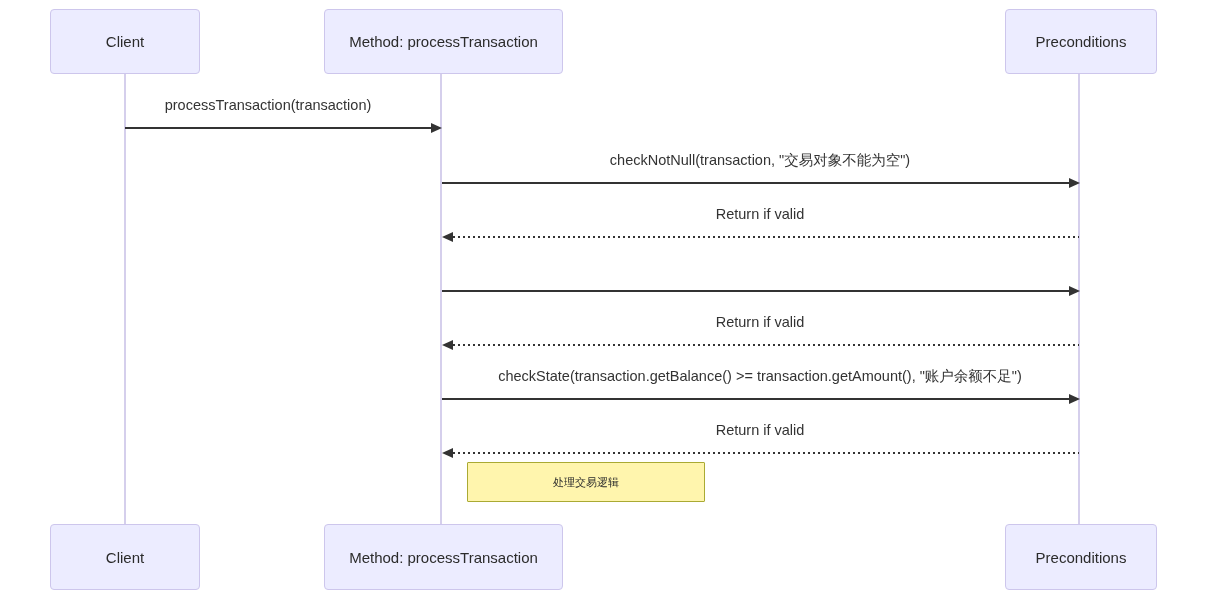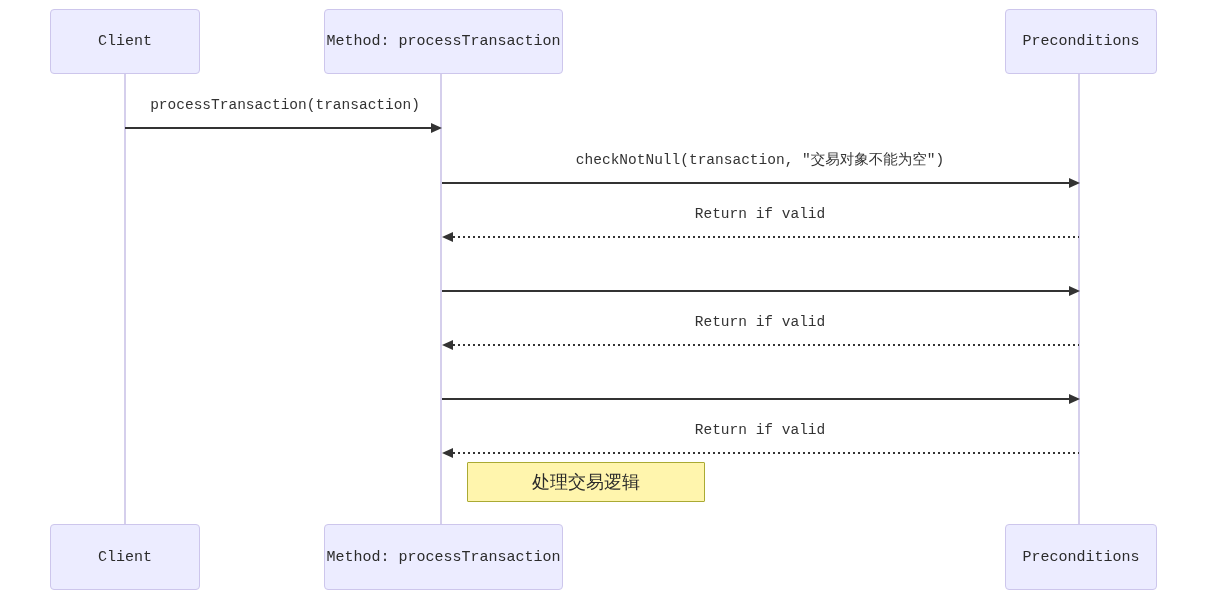--- a/index.html
+++ b/index.html
@@ -11,21 +11,21 @@
     --note-fill: #FFF5AD;
     --note-border: #AAAA33;
   }
   * { box-sizing: border-box; }
   html, body { margin: 0; padding: 0; background: #ffffff; }
   .diagram {
     position: relative;
     width: 1205px;
     height: 601px;
     background: #ffffff;
-    font-family: Liberation Mono, monospace;
+    font-family: Liberation Sans, sans-serif;
     overflow: hidden;
   }
   .lifeline {
     position: absolute;
     top: 74px;
     height: 450px;
     width: 2px;
     background: var(--lifeline);
   }
   .actor {
@@ -66,21 +66,21 @@
   .arrow-head.right { border-left: 11px solid var(--arrow); }
   .arrow-head.left  { border-right: 11px solid var(--arrow); }
   .note {
     position: absolute;
     background: var(--note-fill);
     border: 1px solid var(--note-border);
     border-radius: 1px;
     display: flex;
     align-items: center;
     justify-content: center;
-    font-size: 18px;
+    font-size: 11px;
     color: var(--text);
   }
 </style>
 </head>
 <body>
 
 <div class="diagram">
 
   <div class="lifeline" style="left:124px"></div>
   <div class="lifeline" style="left:440px"></div>
@@ -89,39 +89,40 @@
   <div class="actor" style="left:50px;top:9px;width:150px;height:65px">
     <span>Client</span>
   </div>
   <div class="actor" style="left:324px;top:9px;width:239px;height:65px">
     <span>Method: processTransaction</span>
   </div>
   <div class="actor" style="left:1005px;top:9px;width:152px;height:65px">
     <span>Preconditions</span>
   </div>
 
-  <div class="msg-label" style="left:285px;top:96px">processTransaction(transaction)</div>
+  <div class="msg-label" style="left:268px;top:96px">processTransaction(transaction)</div>
   <div class="msg-line" style="left:125px;top:127px;width:306px"></div>
   <div class="arrow-head right" style="left:431px;top:123px"></div>
 
   <div class="msg-label" style="left:760px;top:151px">checkNotNull(transaction, "交易对象不能为空")</div>
   <div class="msg-line" style="left:442px;top:182px;width:627px"></div>
   <div class="arrow-head right" style="left:1069px;top:178px"></div>
 
   <div class="msg-label" style="left:760px;top:205px">Return if valid</div>
   <div class="msg-line dotted" style="left:453px;top:236px;width:626px"></div>
   <div class="arrow-head left" style="left:442px;top:232px"></div>
 
   <div class="msg-line" style="left:442px;top:290px;width:627px"></div>
   <div class="arrow-head right" style="left:1069px;top:286px"></div>
 
   <div class="msg-label" style="left:760px;top:313px">Return if valid</div>
   <div class="msg-line dotted" style="left:453px;top:344px;width:626px"></div>
   <div class="arrow-head left" style="left:442px;top:340px"></div>
 
+  <div class="msg-label" style="left:760px;top:367px">checkState(transaction.getBalance() &gt;= transaction.getAmount(), "账户余额不足")</div>
   <div class="msg-line" style="left:442px;top:398px;width:627px"></div>
   <div class="arrow-head right" style="left:1069px;top:394px"></div>
 
   <div class="msg-label" style="left:760px;top:421px">Return if valid</div>
   <div class="msg-line dotted" style="left:453px;top:452px;width:626px"></div>
   <div class="arrow-head left" style="left:442px;top:448px"></div>
 
   <div class="note" style="left:467px;top:462px;width:238px;height:40px">
     <span>处理交易逻辑</span>
   </div>

